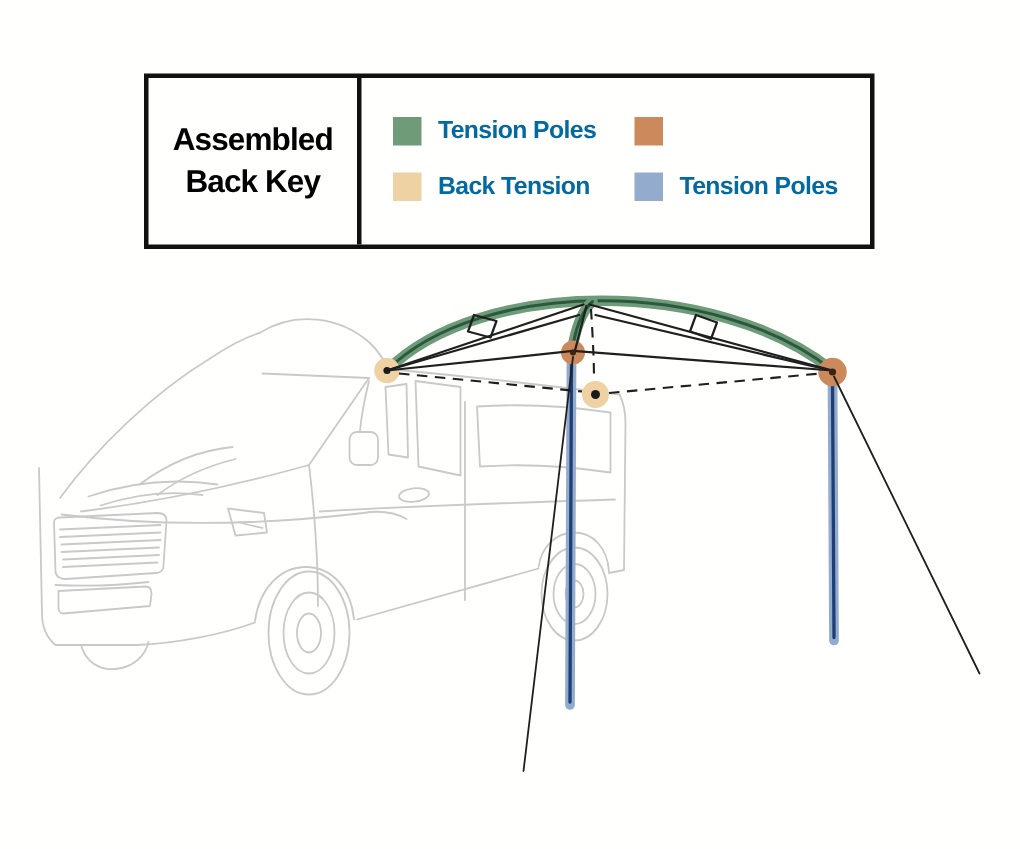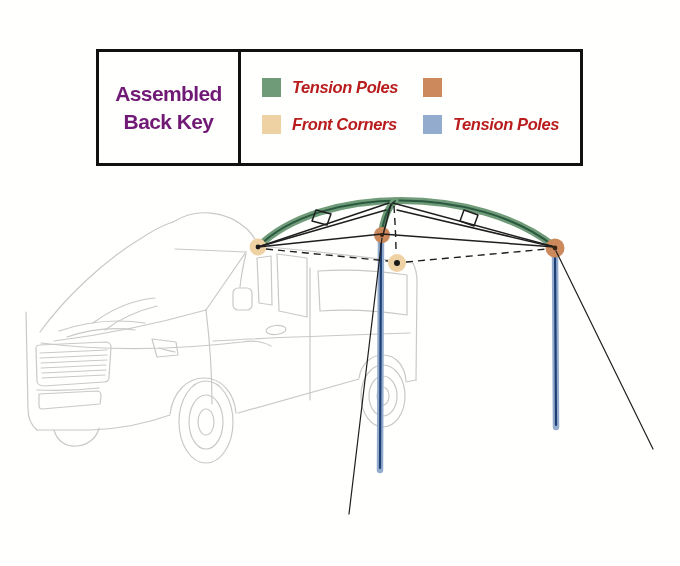--- a/index.html
+++ b/index.html
@@ -24,40 +24,40 @@
     background:var(--c-background,#fff);
   }
   .key-title{
     width:139px;
     border-right:3px solid var(--c-key_border,#111);
     display:flex;flex-direction:column;
     align-items:center;justify-content:center;
     font-size:21px;font-weight:bold;
     letter-spacing:-0.6px;
     line-height:1.32;
-    color:#701a75;
+    color:#000000;
     text-align:center;
   }
   .key-legend{
     flex:1;
     display:grid;
     grid-template-columns:161px auto;
     align-content:start;
     padding:26px 0 0 21px;
     row-gap:18px;
   }
   .legend-item{display:flex;align-items:center;gap:11px;}
   .swatch{width:19px;height:19px;flex:0 0 19px;}
   .swatch-tension{background:var(--c-tension_poles,#6F9B78);}
   .swatch-front{background:var(--c-front_corners,#D2905F);}
   .swatch-back{background:var(--c-back_corners,#EFD5A8);}
   .swatch-support{background:var(--c-support_poles,#8CA9CF);}
   .legend-label{
-    font-size:16.5px;font-weight:bold;color:#b91c1c;
-    letter-spacing:-0.4px;white-space:nowrap;font-style:italic;
+    font-size:16.5px;font-weight:bold;color:#0369a1;
+    letter-spacing:-0.4px;white-space:nowrap;
   }
   
   .diagram{position:absolute;left:0;top:0;}
   .van path,.van ellipse,.van rect{
     fill:none;
     stroke:var(--c-van_outline,#C9C9C9);
     stroke-width:1.2;
     stroke-linecap:round;stroke-linejoin:round;
   }
   .rope{stroke:var(--c-rope,#1f1f1f);stroke-width:1.5;fill:none;stroke-linecap:round;}
@@ -84,21 +84,21 @@
     <div class="key-legend">
       <div class="legend-item">
         <span class="swatch swatch-tension"></span>
         <span class="legend-label">Tension Poles</span>
       </div>
       <div class="legend-item">
         <span class="swatch swatch-front"></span>
       </div>
       <div class="legend-item">
         <span class="swatch swatch-back"></span>
-        <span class="legend-label">Front Corners</span>
+        <span class="legend-label">Back Tension</span>
       </div>
       <div class="legend-item">
         <span class="swatch swatch-support"></span>
         <span class="legend-label">Tension Poles</span>
       </div>
     </div>
   </div>
 
   <svg class="diagram" width="680" height="566" viewBox="0 0 680 566">
 

